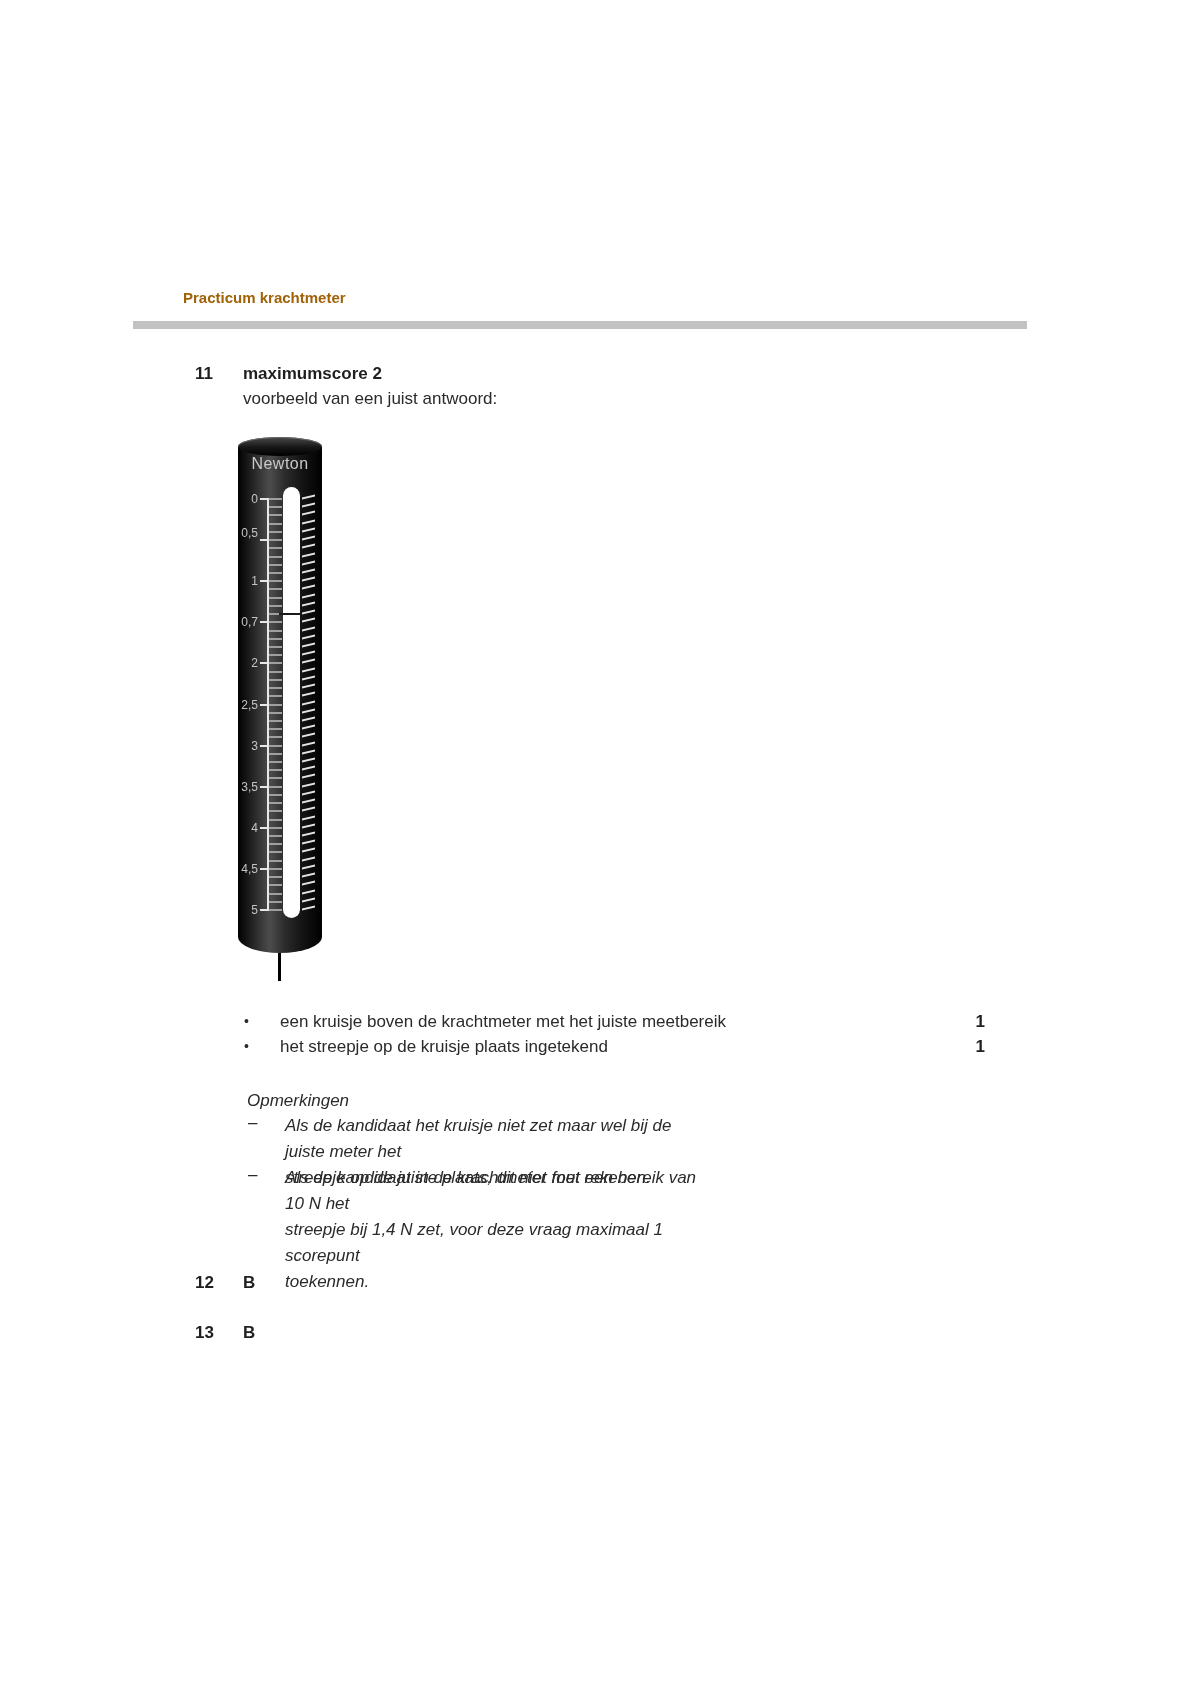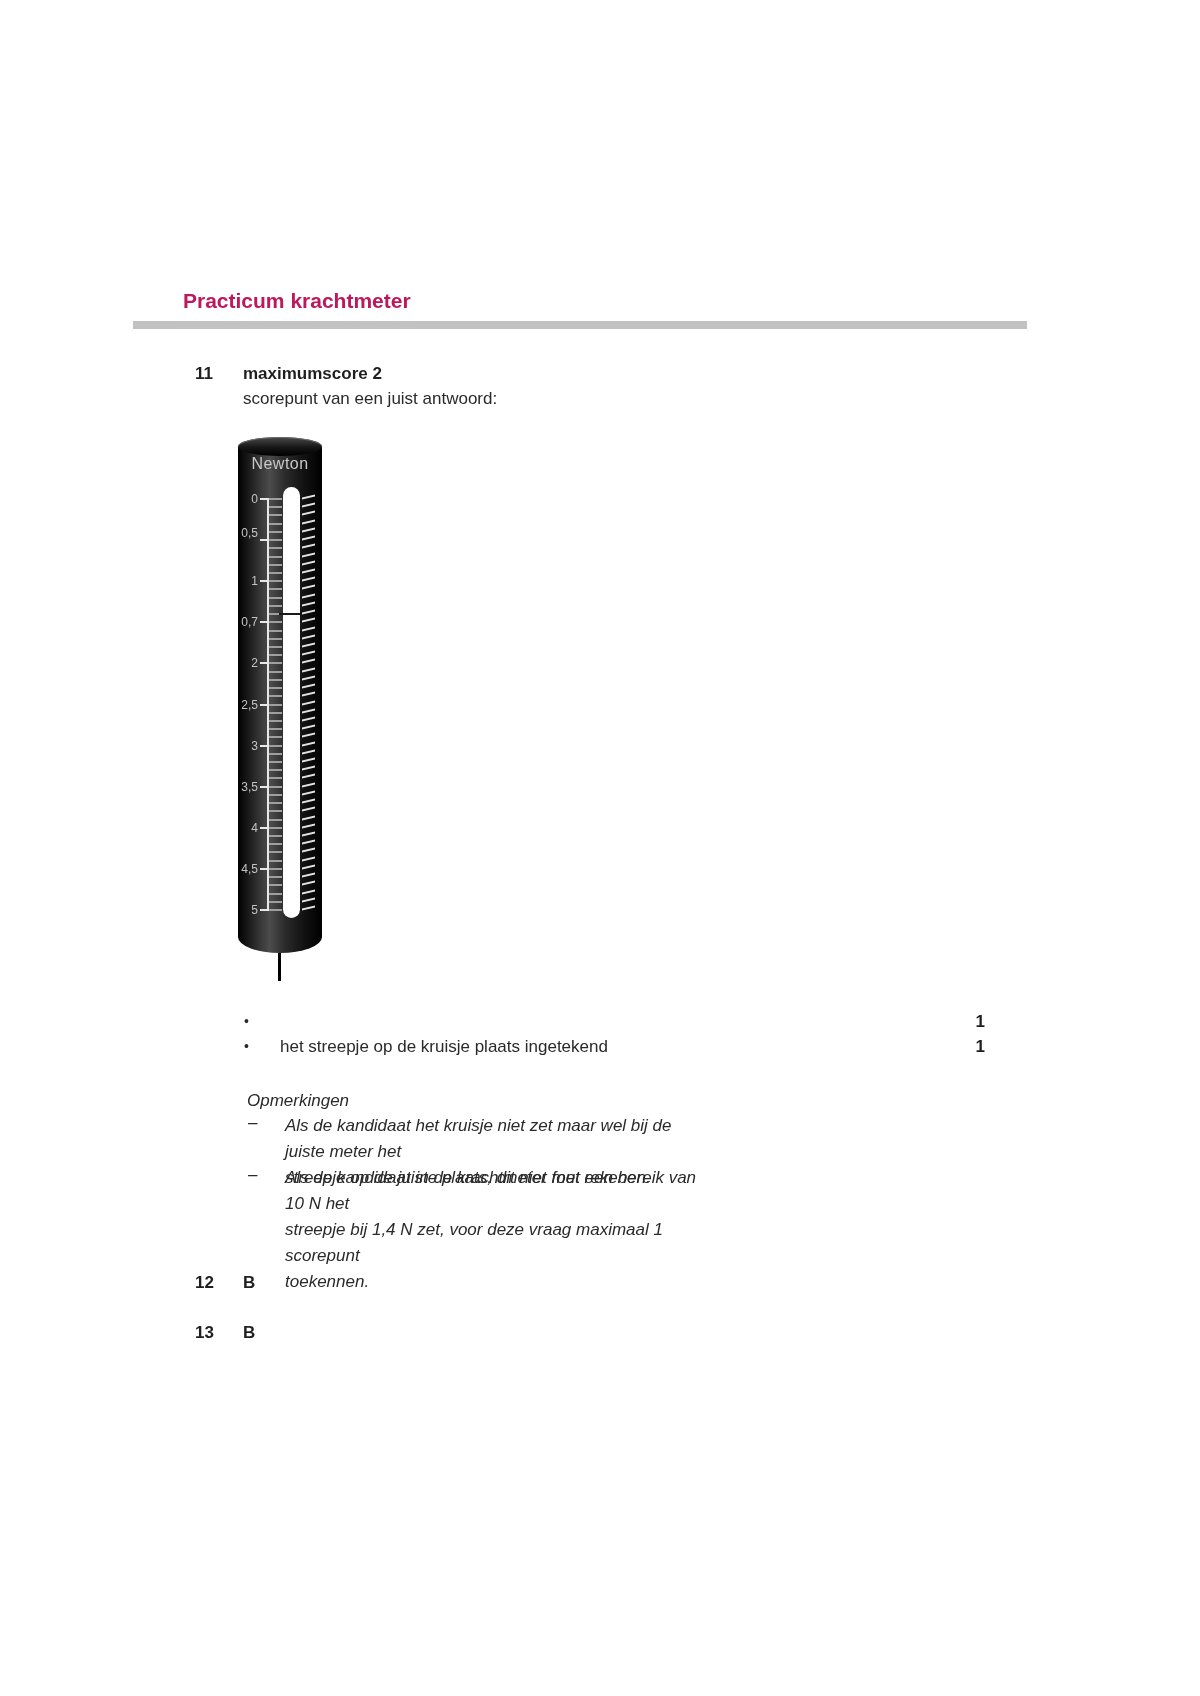--- a/index.html
+++ b/index.html
@@ -13,21 +13,21 @@
 
   
   .doc-title {
     left:139px; top:122px;
     font-size:51px; line-height:59px; font-weight:400;
     letter-spacing:0.5px; color:#111;
     white-space:pre-line;
   }
   .section-heading {
     left:183px; top:289px;
-    font-size:21px; font-weight:700; color:#be185d;
+    font-size:15px; font-weight:700; color:#a16207;
   }
   .section-rule {
     left:133px; top:321px; width:894px; height:8px;
     background:#c2c2c2;
   }
 
   
   .qnum  { font-size:17px; font-weight:700; color:#1f1f1f;text-align:right; }
   .qbold { font-size:17px; font-weight:700; color:#1f1f1f; }
   .body-text { font-size:17px; color:#2a2a2a; }
@@ -85,21 +85,21 @@
 <body>
 
 <div class="page">
 
 
   <div class="abs section-heading">Practicum krachtmeter</div>
   <div class="abs section-rule"></div>
 
   <div class="abs qnum" style="left:195px; top:364px;">11</div>
   <div class="abs qbold" style="left:243px; top:364px;">maximumscore 2</div>
-  <div class="abs body-text" style="left:243px; top:389px;">scorepunt van een juist antwoord:</div>
+  <div class="abs body-text" style="left:243px; top:389px;">voorbeeld van een juist antwoord:</div>
 
   <div class="meter">
     <div class="meter-body"></div>
     <div class="meter-cap"></div>
     <div class="meter-unit">Newton</div>
     <div class="meter-slot"></div>
     <div id="meter-scale">
         <div class="m-rail" style="top: 62px; height: 411px;"></div>
         <div class="m-minor" style="top: 61px;"></div>
         <div class="m-dash" style="top: 59px;"></div>
@@ -225,20 +225,21 @@
         <div class="m-label" style="top: 425.9px;">4,5</div>
         <div class="m-major" style="top: 472px;"></div>
         <div class="m-label" style="top: 467px;">5</div>
       </div>
     <div class="meter-pointer" id="meter-pointer" style="top: 176.08px;"></div>
     <div class="meter-rod"></div>
   </div>
 
   <div class="answer-row" style="top:1012px;">
     <span class="bullet-dot">•</span>
+    <span class="answer-text">een kruisje boven de krachtmeter met het juiste meetbereik</span>
     <span class="answer-score">1</span>
   </div>
   <div class="answer-row" style="top:1037px;">
     <span class="bullet-dot">•</span>
     <span class="answer-text">het streepje op de kruisje plaats ingetekend</span>
     <span class="answer-score">1</span>
   </div>
 
   <div class="abs remarks-heading">Opmerkingen</div>
 

